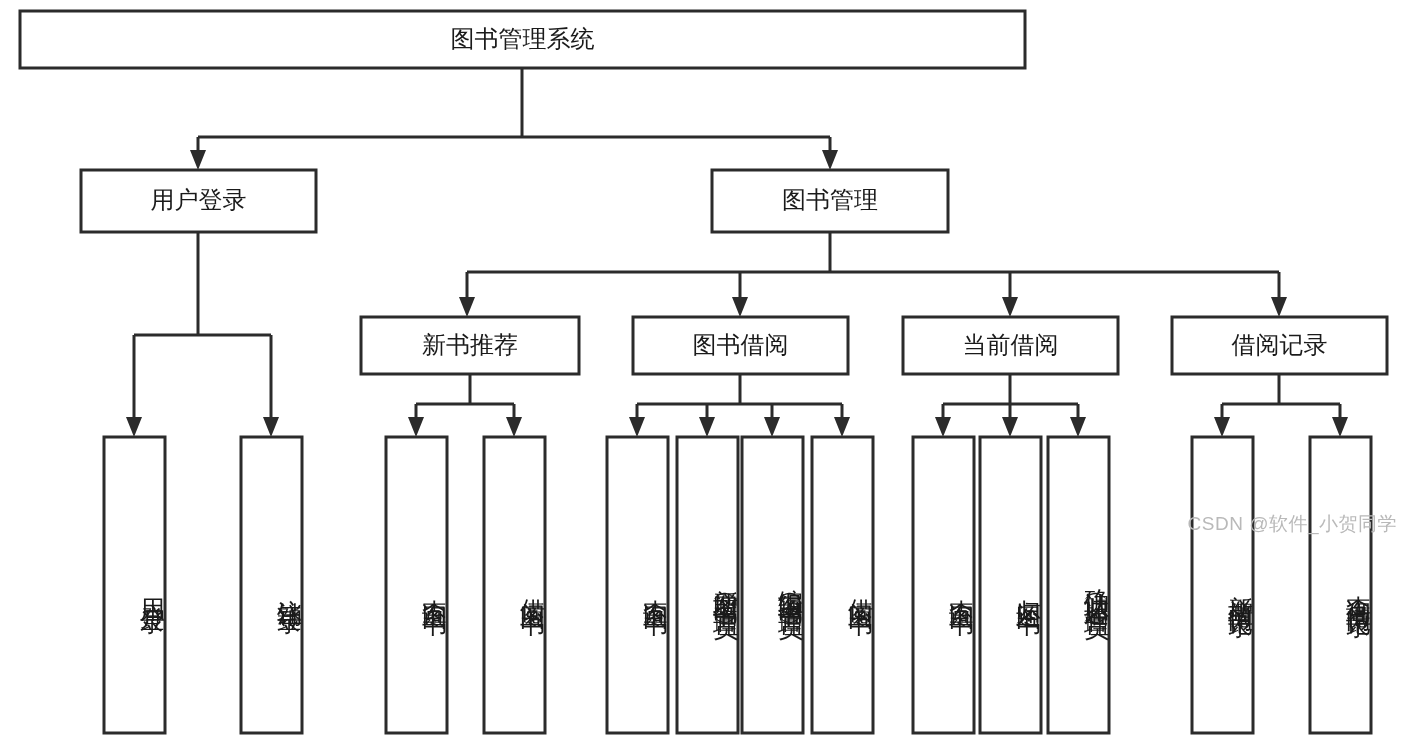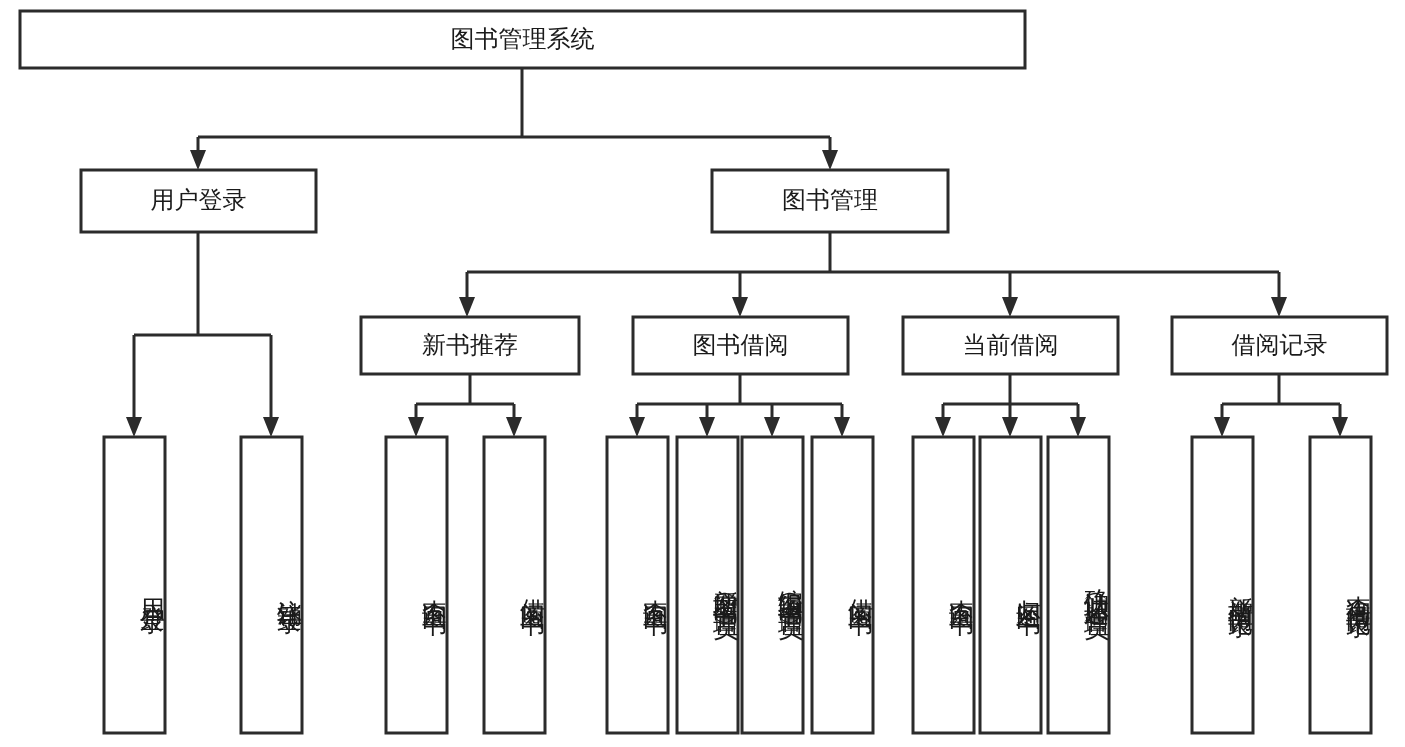--- a/index.html
+++ b/index.html
@@ -234,14 +234,15 @@
       <div class="vert-leaf-label" style="left: 677px; width: 61px; top: 456.5px; height: 261px;">新增图书（管理员）</div>
       <div class="vert-leaf-label" style="left: 742px; width: 61px; top: 456.5px; height: 261px;">编辑图书（管理员）</div>
       <div class="vert-leaf-label" style="left: 812px; width: 61px; top: 529px; height: 116px;">借阅图书</div>
       <div class="vert-leaf-label" style="left: 913px; width: 61px; top: 529px; height: 116px;">查询图书</div>
       <div class="vert-leaf-label" style="left: 980px; width: 61px; top: 529px; height: 116px;">归还图书</div>
       <div class="vert-leaf-label" style="left: 1048px; width: 61px; top: 456.5px; height: 261px;">确认归还（管理员）</div>
       <div class="vert-leaf-label" style="left: 1192px; width: 61px; top: 500px; height: 174px;">新增借阅记录</div>
       <div class="vert-leaf-label" style="left: 1310px; width: 61px; top: 500px; height: 174px;">查询借阅记录</div>
     </div>
 
+  <div class="watermark">CSDN @软件_小贺同学</div>
 
 </div>
 
 </body></html>

